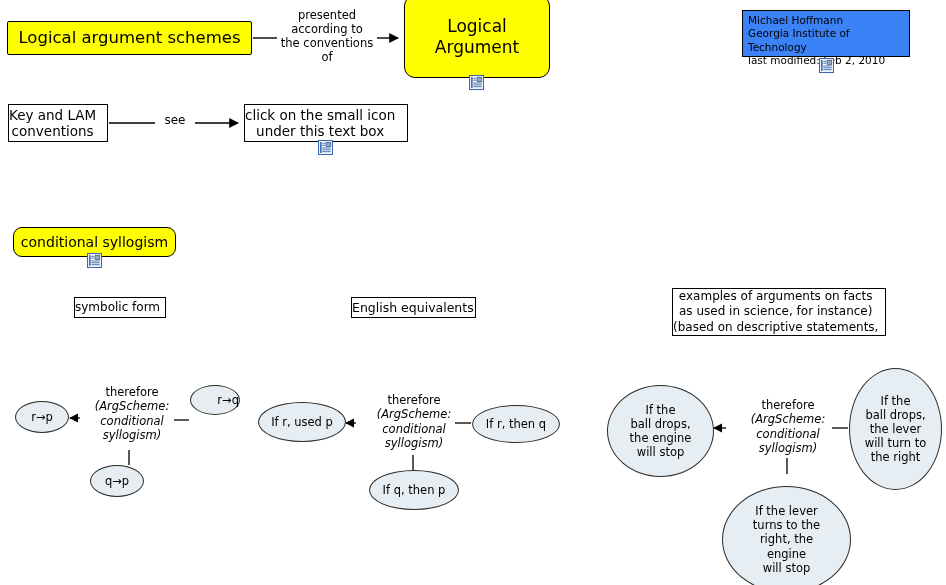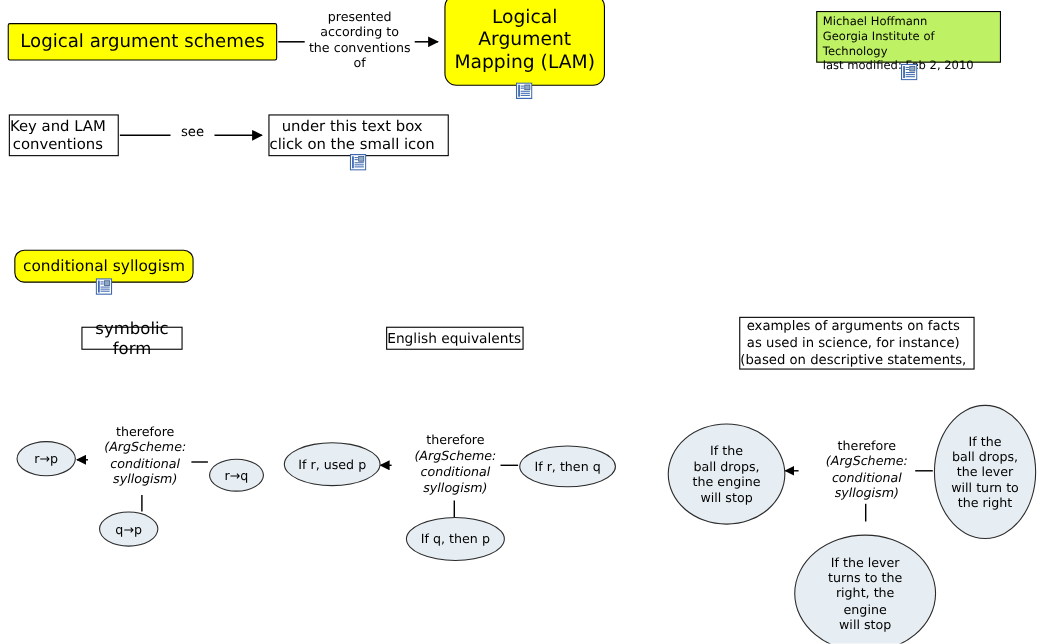--- a/index.html
+++ b/index.html
@@ -60,21 +60,21 @@
     width: 163px; height: 30px;
     font-size: 14px;
     border-radius: 9px;
   }
 
   
   #node-author {
     position: absolute;
     left: 742px; top: 10px;
     width: 168px; height: 47px;
-    background: #bef264;
+    background: #3b82f6;
     border: 1.5px solid #000000;
     box-sizing: border-box;
     padding: 3px 5px;
     font-size: 10.5px;
     line-height: 1.27;
     text-align: left;
   }
 
   
   .node-box {
@@ -95,21 +95,21 @@
     font-size: 13.5px;
   }
   #node-click-icon {
     left: 244px; top: 104px;
     width: 164px; height: 38px;
     font-size: 13.5px;
   }
   #label-symbolic {
     left: 74px; top: 297px;
     width: 92px; height: 21px;
-    font-size: 15px;
+    font-size: 12px;
   }
   #label-english {
     left: 351px; top: 297px;
     width: 125px; height: 21px;
     font-size: 12.5px;
   }
   #label-examples {
     left: 672px; top: 288px;
     width: 214px; height: 48px;
     font-size: 12px;
@@ -124,21 +124,21 @@
     border-radius: 50%;
     box-sizing: border-box;
     display: flex;
     align-items: center;
     justify-content: center;
     text-align: center;
     line-height: 1.22;
     color: #000000;
   }
   #ell-rp   { left: 15px;  top: 401px; width: 54px;  height: 32px; font-size: 11.5px; }
-  #ell-rq   { left: 190px; top: 417px; width: 50px;  height: 30px; font-size: 11.5px; }
+  #ell-rq   { left: 190px; top: 385px; width: 50px;  height: 30px; font-size: 11.5px; justify-content: flex-end; }
   #ell-qp   { left: 90px; top: 465px; width: 54px;  height: 32px; font-size: 11.5px; }
 
   #ell-ifrp { left: 258px; top: 402px; width: 88px;  height: 40px; font-size: 11.5px; }
   #ell-ifrq { left: 472px; top: 405px; width: 88px;  height: 38px; font-size: 11.5px; }
   #ell-ifqp { left: 369px; top: 470px; width: 90px;  height: 40px; font-size: 11.5px; }
 
   #ell-ball-engine { left: 607px; top: 385px; width: 107px; height: 92px; font-size: 11.5px; }
   #ell-ball-lever  { left: 849px; top: 368px; width: 93px;  height: 122px; font-size: 11.5px; }
   #ell-lever-eng   { left: 722px; top: 486px; width: 129px; height: 107px; font-size: 11.5px; }
 
@@ -223,21 +223,20 @@
     <div>presented</div>
     <div>according to</div>
     <div>the conventions</div>
     <div>of</div>
   </div>
 
   <div class="node-yellow" id="node-lam">
     <div class="lines">
       <div>Logical</div>
       <div>Argument</div>
-      <div>Mapping (LAM)</div>
     </div>
   </div>
 
   <svg class="doc-icon" id="icon-lam" viewBox="0 0 16 16" xmlns="http://www.w3.org/2000/svg">
     <rect x="0.5" y="0.5" width="15" height="15" fill="#ffffff" stroke="#3b67b0" stroke-width="1.3"></rect>
     <rect x="2.2" y="2.2" width="1.7" height="11.6" fill="#3b67b0"></rect>
     <rect x="8.6" y="2.4" width="5" height="4.6" fill="#8fa8c4" stroke="#2f4f7a" stroke-width="0.7"></rect>
     <rect x="4.6" y="3.0" width="3.2" height="1" fill="#3b67b0"></rect>
     <rect x="4.6" y="5.0" width="3.2" height="1" fill="#3b67b0"></rect>
     <rect x="4.6" y="8.0" width="9" height="1" fill="#3b67b0"></rect>
@@ -268,22 +267,22 @@
       <div>conventions</div>
     </div>
   </div>
 
   <div class="link-label" id="link-see">
     <span>see</span>
   </div>
 
   <div class="node-box" id="node-click-icon">
     <div>
+      <div>click on the small icon</div>
       <div>under this text box</div>
-      <div>click on the small icon</div>
     </div>
   </div>
 
   <svg class="doc-icon" id="icon-click" viewBox="0 0 16 16" xmlns="http://www.w3.org/2000/svg">
     <rect x="0.5" y="0.5" width="15" height="15" fill="#ffffff" stroke="#3b67b0" stroke-width="1.3"></rect>
     <rect x="2.2" y="2.2" width="1.7" height="11.6" fill="#3b67b0"></rect>
     <rect x="8.6" y="2.4" width="5" height="4.6" fill="#8fa8c4" stroke="#2f4f7a" stroke-width="0.7"></rect>
     <rect x="4.6" y="3.0" width="3.2" height="1" fill="#3b67b0"></rect>
     <rect x="4.6" y="5.0" width="3.2" height="1" fill="#3b67b0"></rect>
     <rect x="4.6" y="8.0" width="9" height="1" fill="#3b67b0"></rect>

